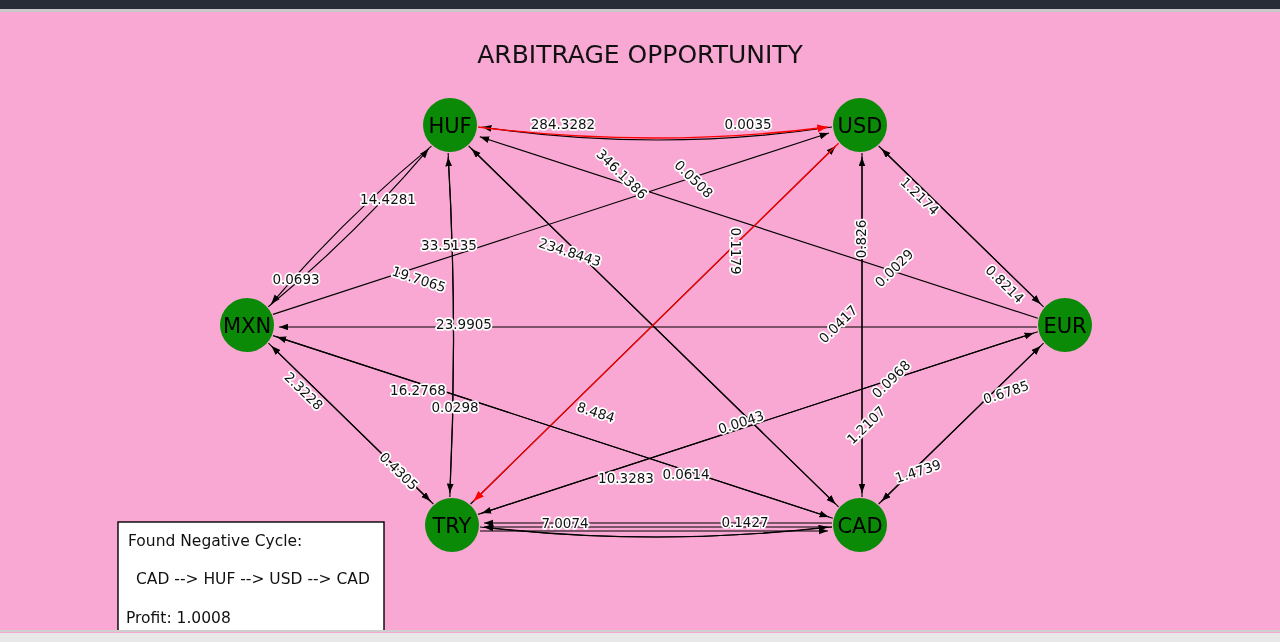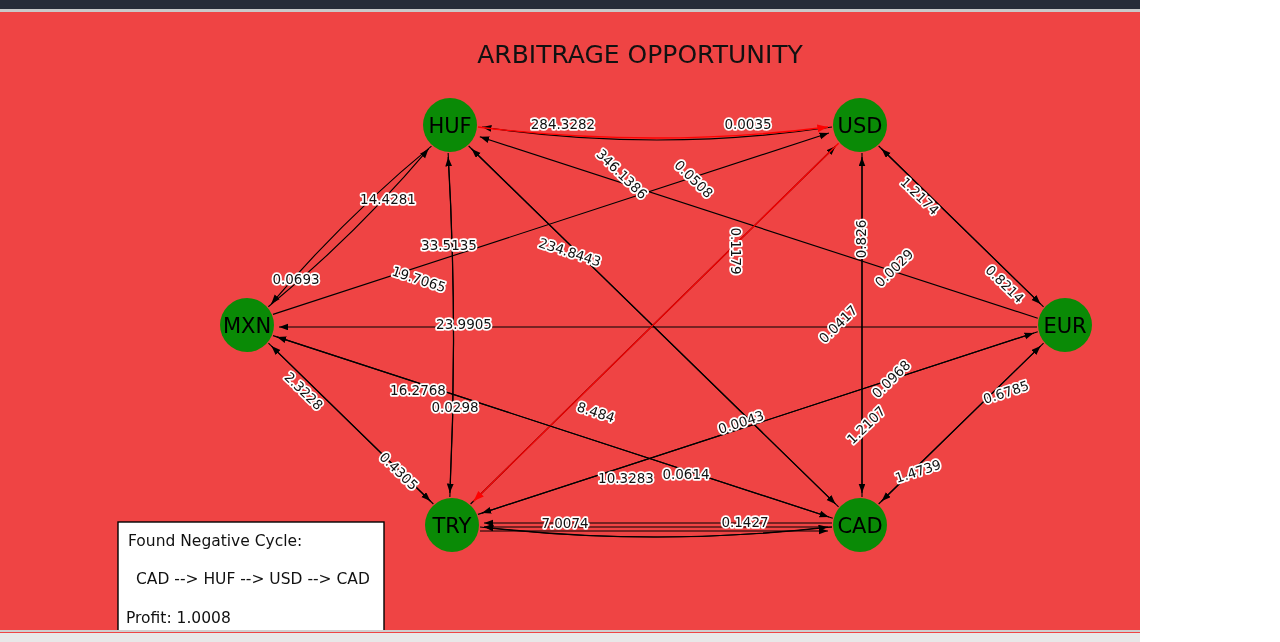--- a/index.html
+++ b/index.html
@@ -3,23 +3,23 @@
 <meta charset="utf-8">
 <style>
   html, body {
     margin: 0;
     padding: 0;
     background: #ffffff;
     font-family: "DejaVu Sans", sans-serif;
   }
   #page {
     position: relative;
-    width: 1140px;
+    width: 1280px;
     height: 642px;
-    background: #ef4444;
+    background: #f9a8d4;
     overflow: hidden;
   }
   #topbar {
     position: absolute;
     left: 0; top: 0;
     width: 1280px;
     height: 9px;
     background: #272c38;
   }
   #topbar-rule {

